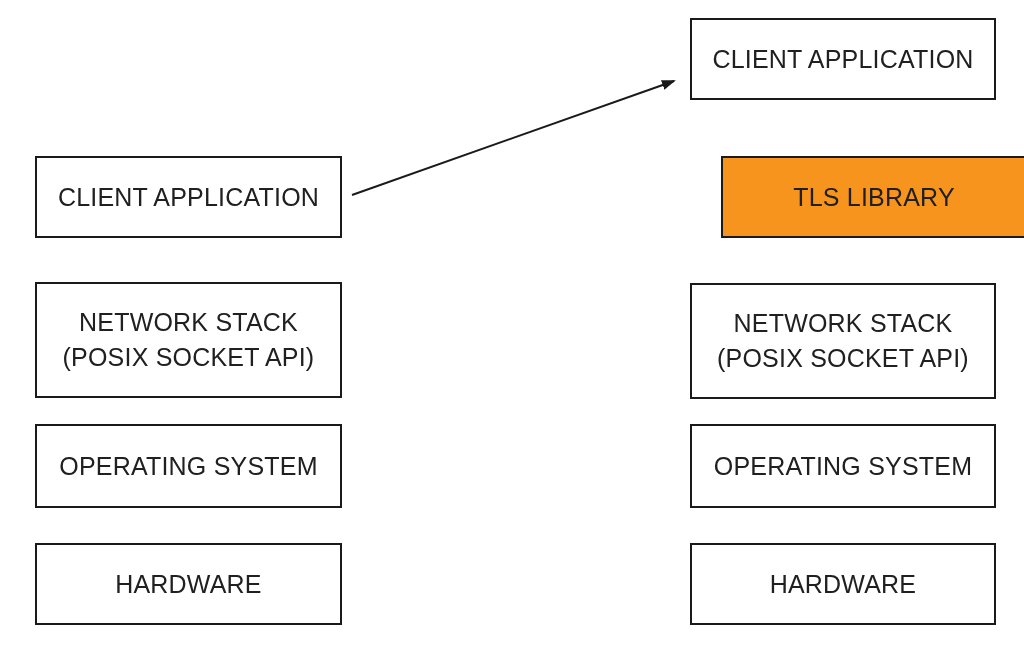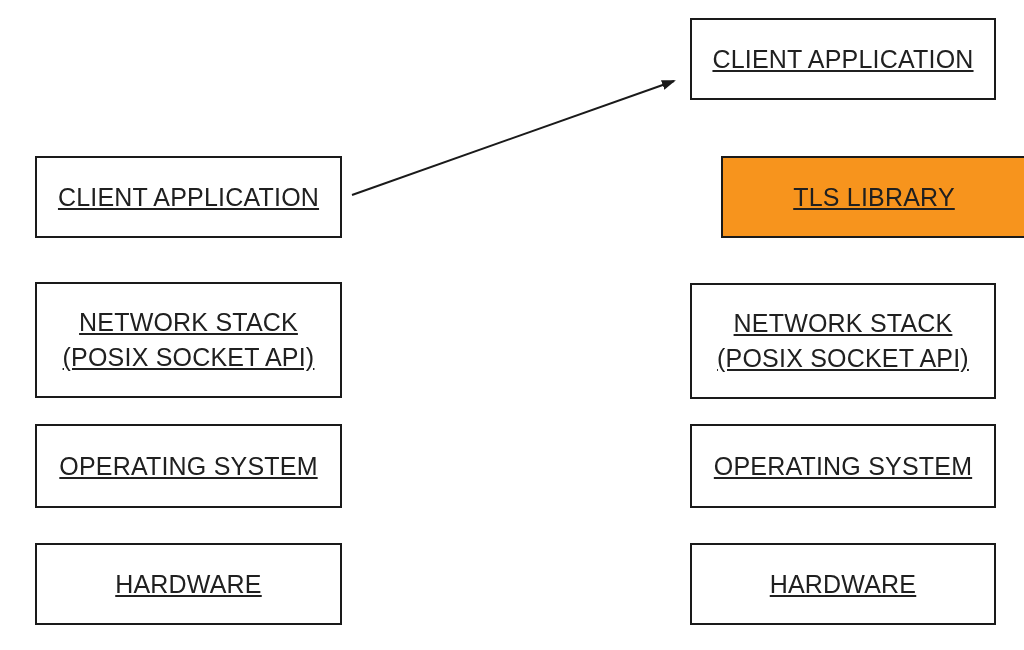--- a/index.html
+++ b/index.html
@@ -23,21 +23,20 @@
     color: var(--text, #202020);
     display: flex;
     align-items: center;
     justify-content: center;
     text-align: center;
     font-size: 25px;
     font-weight: 300;
     line-height: 1.4;
     white-space: pre-line;
     letter-spacing: 0.2px;
-    text-decoration: underline;
   }
   .box--highlight {
     background: var(--highlight-fill, #f7941d);
     margin-left: 31px;
   }
   
   .l1 { left: 35px;  top: 156px; width: 307px; height: 82px;  }
   .l2 { left: 35px;  top: 282px; width: 307px; height: 116px; }
   .l3 { left: 35px;  top: 424px; width: 307px; height: 84px;  }
   .l4 { left: 35px;  top: 543px; width: 307px; height: 82px;  }

